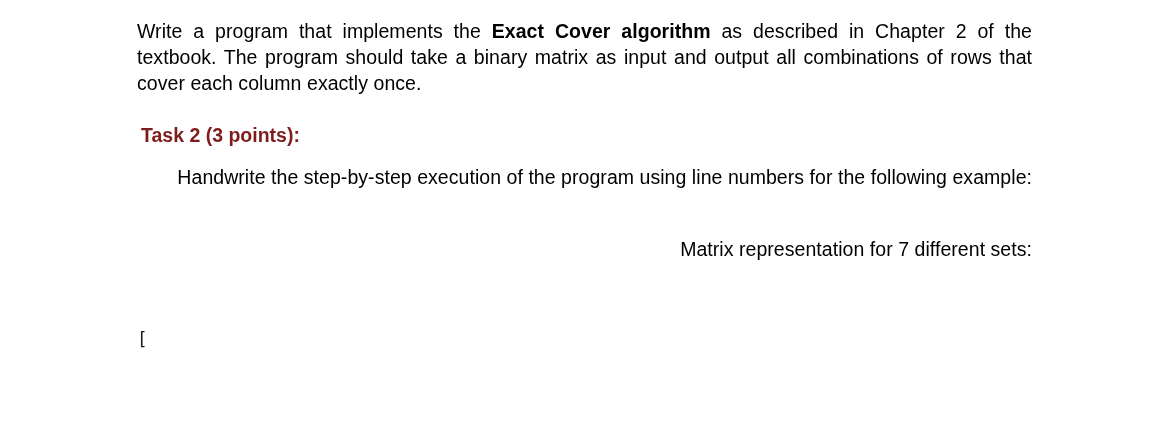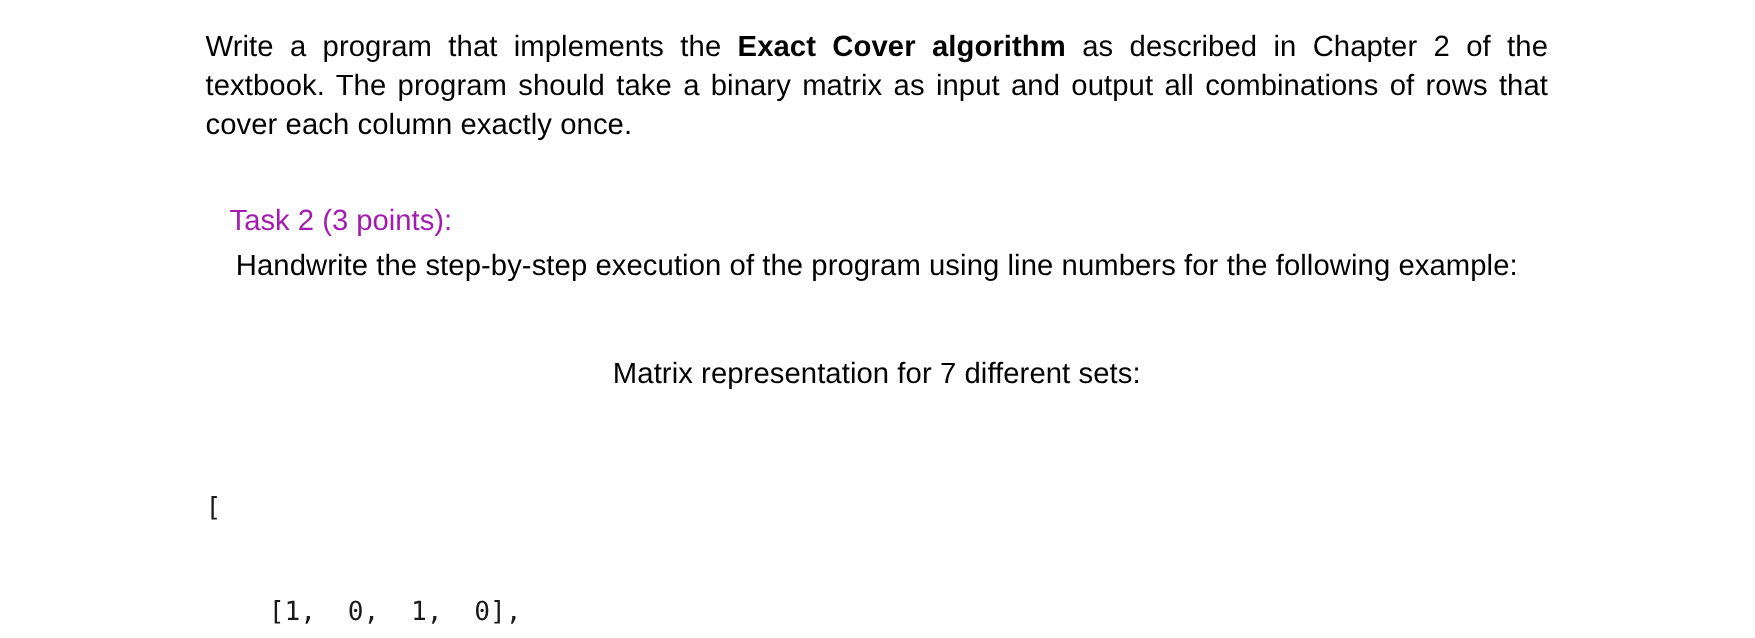--- a/index.html
+++ b/index.html
@@ -35,34 +35,34 @@
   p.body-text {
     margin: 0;
     font-size: 19.5px;
     line-height: 26px;
     color: #000000;
     text-align: justify;
     text-justify: inter-word;
     letter-spacing: 0.05px;
   }
   p.body-text.no-justify {
-    text-align: center;
+    text-align: right;
   }
 
   .para-1 { position: absolute; left: 0; top: 18px;  width: 895px; }
   .heading-task { position: absolute; left: 0; top: 118px; width: 895px; }
   .para-2 { position: absolute; left: 0; top: 164px; width: 895px; }
   .para-3 { position: absolute; left: 0; top: 236px; width: 895px; }
 
   h2.task-heading {
-    margin: 16px;
+    margin: 4px;
     font-size: 19.5px;
-    font-weight: normal;
+    font-weight: bold;
     line-height: 26px;
-    color: #a21caf;
+    color: #7f1d1d;
     white-space: nowrap;
   }
 
   strong.inline-bold {
     font-weight: bold;
   }
 
   
   .code-block {
     position: absolute;
@@ -90,21 +90,20 @@
     <p class="body-text para-1"><span>Write a program that implements the </span><strong class="inline-bold">Exact Cover algorithm</strong><span> as described in Chapter 2 of the textbook. The program should take a binary matrix as input and output all combinations of rows that cover each column exactly once.</span></p>
 
     <h2 class="task-heading heading-task">Task 2 (3 points):</h2>
 
     <p class="body-text no-justify para-2">Handwrite the step-by-step execution of the program using line numbers for the following example:</p>
 
     <p class="body-text no-justify para-3">Matrix representation for 7 different sets:</p>
 
     <div class="code-block">
       <span class="code-line">[</span>
-      <span class="code-line">    [1,  0,  1,  0],</span>
       
       
       
       
     </div>
 
   </div>
 </div>
 
 </body></html>

